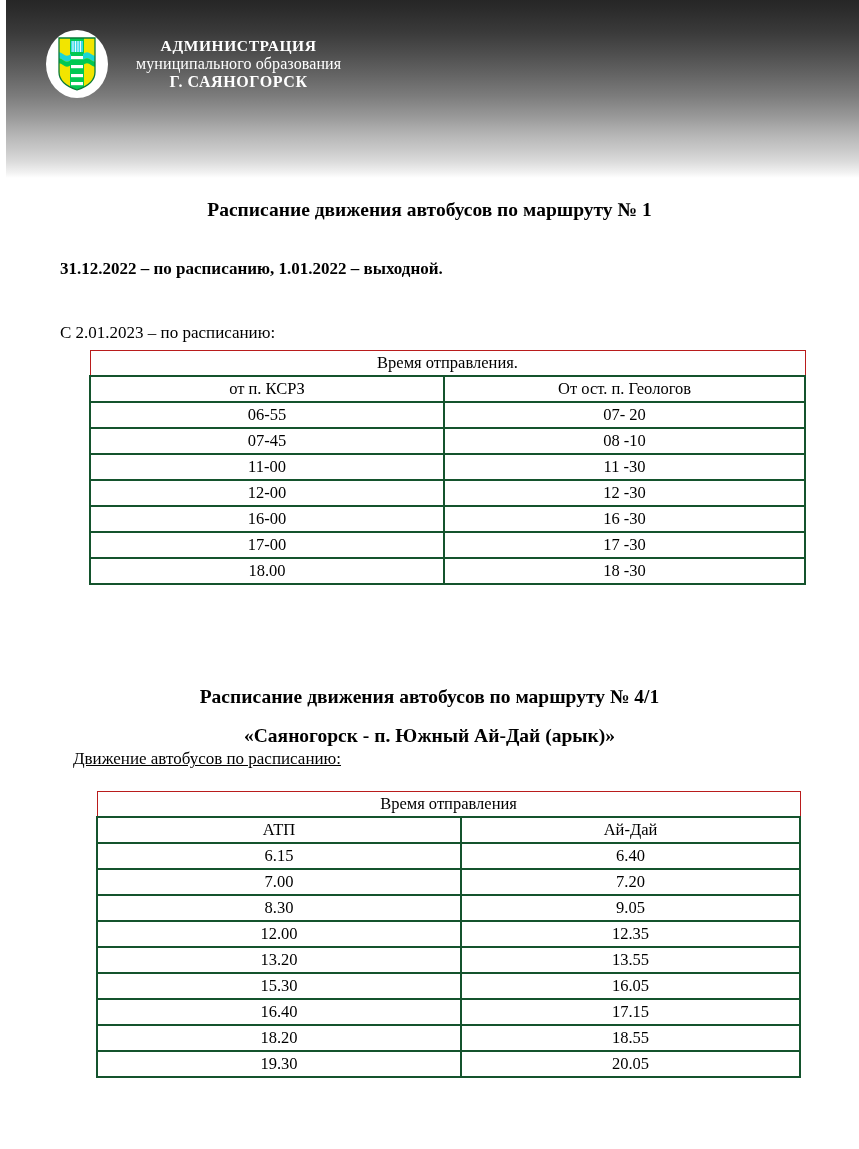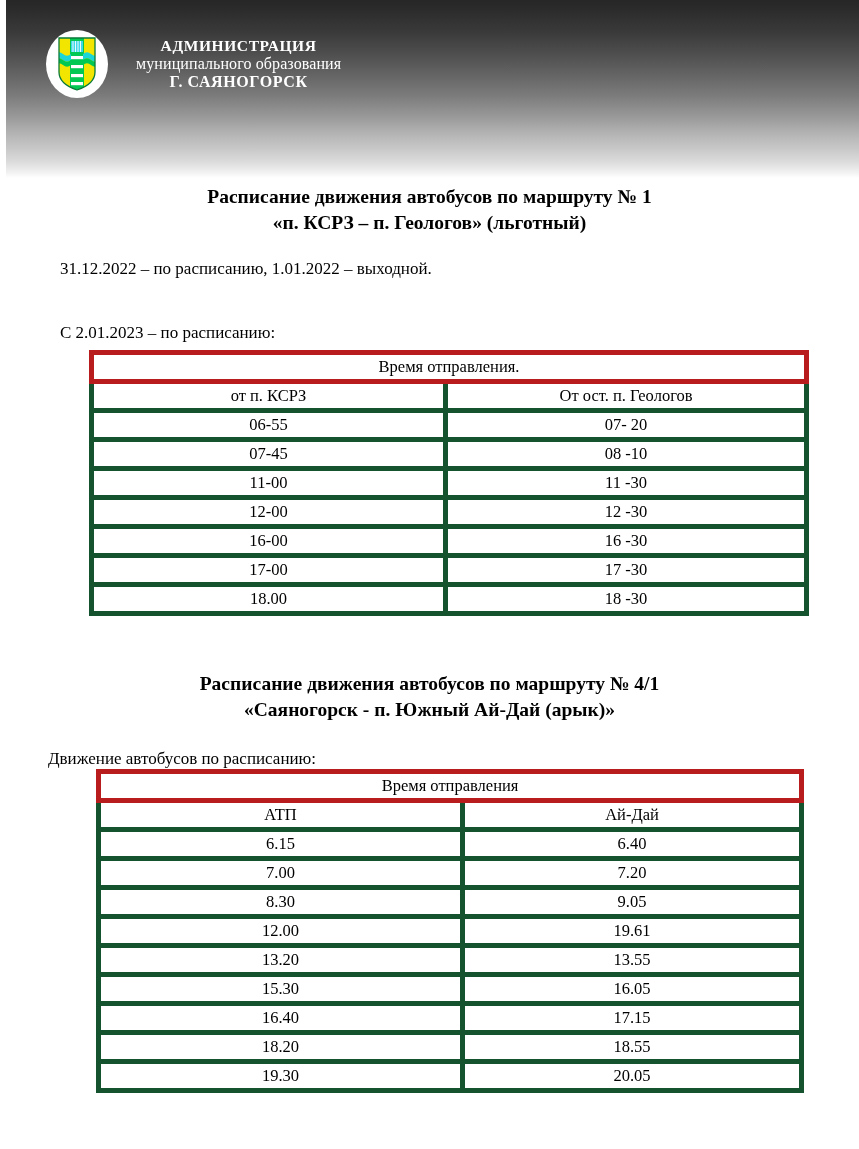--- a/index.html
+++ b/index.html
@@ -85,66 +85,66 @@
     left: 0;
     width: 859px;
   }
 
   .section-title {
     text-align: center;
     font-weight: bold;
     font-size: 19.5px;
     line-height: 1.32;
   }
-  .title-line { display: block; }
+  .title-line { display: block; margin-top: 13px; }
 
   .para {
     font-size: 17px;
     line-height: 1.3;
   }
 
   
   table {
     border-collapse: collapse;
     table-layout: fixed;
     font-size: 16.5px;
   }
   table td {
-    border: 5px solid #14532d;
+    border: 2px solid #14532d;
     text-align: center;
     padding: 1px 2px;
     height: 22px;
     line-height: 1.28;
   }
-  .tbl-span { border: 5px solid #b91c1c; }
+  .tbl-span { border: 1px solid #b91c1c; }
 
   #table-1 {
     position: absolute;
     left: 89px;
     top: 172px;
     width: 715px;
   }
   #table-1 .col-a { width: 354px; }
   #table-1 .col-b { width: 361px; }
 
   #table-2 {
     position: absolute;
     left: 96px;
-    top: 591px;
+    top: 613px;
     width: 703px;
   }
   #table-2 .col-a { width: 364px; }
   #table-2 .col-b { width: 339px; }
 
   
   #title-1 { position: absolute; left: 0; top: 6px; width: 859px; }
-  #para-1  { position: absolute; left: 60px; top: 80px; }
+  #para-1  { position: absolute; left: 60px; top: 80px; font-weight: bold; }
   #para-2  { position: absolute; left: 60px; top: 144px; }
   #title-2 { position: absolute; left: 0; top: 493px; width: 859px; }
-  #para-3  { position: absolute; left: 48px; top: 570px; }
+  #para-3  { position: absolute; left: 73px; top: 570px; text-decoration: underline; }
 </style>
 </head>
 <body>
 
 <div class="header-banner">
   <div class="header-inner">
 
     <div class="emblem-wrap">
       <svg width="44" height="56" viewBox="0 0 44 56">
         <defs>
@@ -185,21 +185,20 @@
       <div class="admin-line3">Г. САЯНОГОРСК</div>
     </div>
 
   </div>
 </div>
 
 <div class="doc">
 
   <div class="section-title" id="title-1">
     <span class="title-line">Расписание движения автобусов по маршруту № 1</span>
-    <span class="title-line">«п. КСРЗ – п. Геологов» (льготный)</span>
   </div>
 
   <div class="para" id="para-1">31.12.2022 – по расписанию, 1.01.2022 – выходной.</div>
   <div class="para" id="para-2">С 2.01.2023 – по расписанию:</div>
 
   <table id="table-1">
     <colgroup>
         <col class="col-a">
         <col class="col-b">
       </colgroup>
@@ -269,21 +268,21 @@
       <tr>
         <td>7.00</td>
         <td>7.20</td>
       </tr>
       <tr>
         <td>8.30</td>
         <td>9.05</td>
       </tr>
       <tr>
         <td>12.00</td>
-        <td>19.61</td>
+        <td>12.35</td>
       </tr>
       <tr>
         <td>13.20</td>
         <td>13.55</td>
       </tr>
       <tr>
         <td>15.30</td>
         <td>16.05</td>
       </tr>
       <tr>

